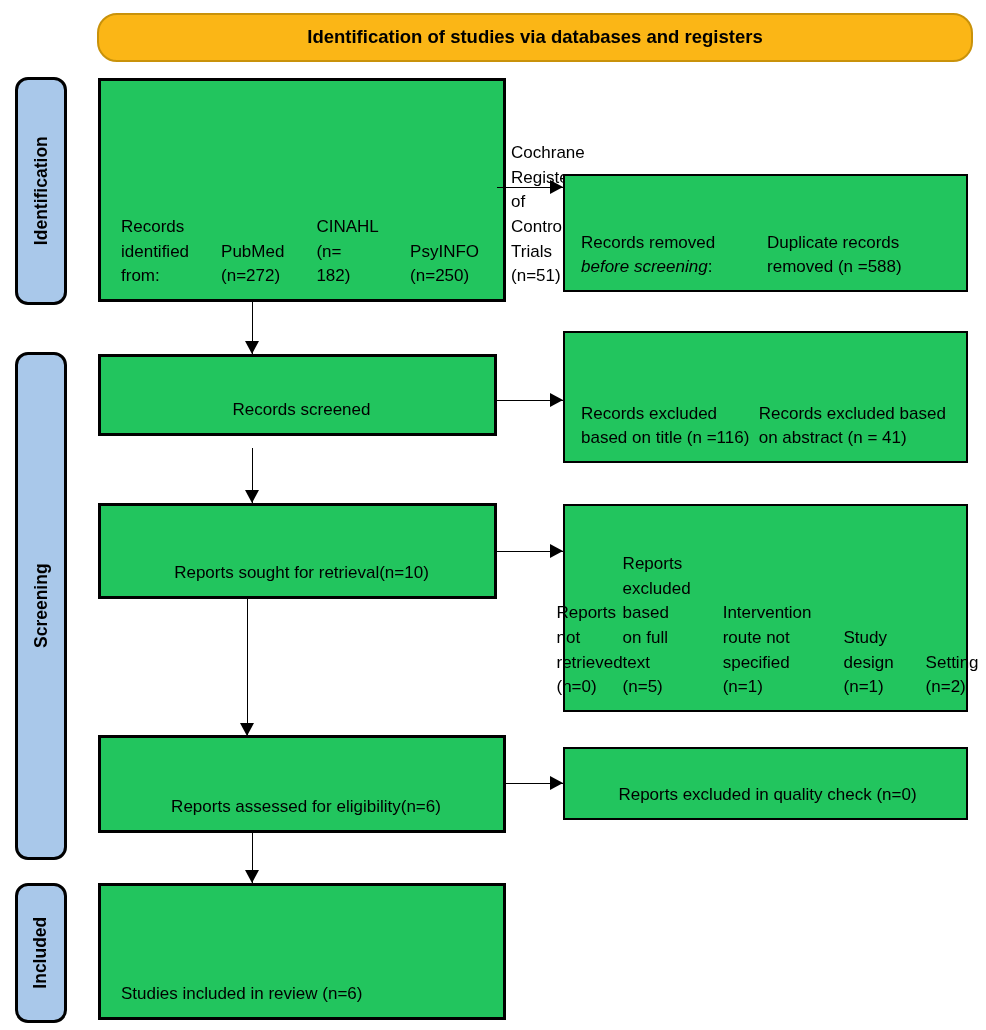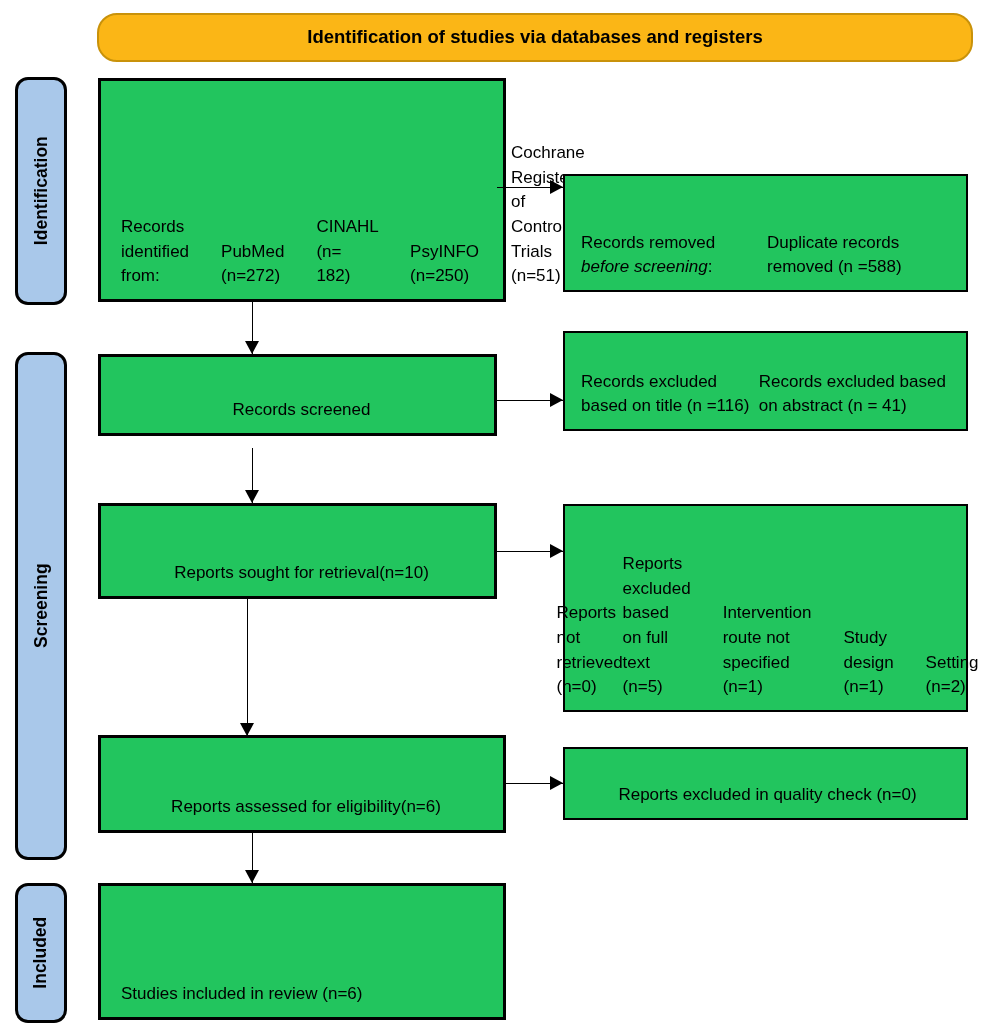--- a/index.html
+++ b/index.html
@@ -58,21 +58,21 @@
     border: 3px solid #000;
     display: flex; flex-direction: row; justify-content: center;
     padding: 10px 12px 10px 20px;
     align-items: flex-end;
   }
   .box-right { border-width: 2.5px; padding-left: 16px; }
 
   .box-identified { left: 98px; top: 78px;  width: 408px; height: 224px; justify-content: flex-start; padding-top: 16px; }
   .box-removed    { left: 563px; top: 128px; width: 405px; height: 118px; margin-top: 46px; }
   .box-screened   { left: 98px; top: 354px; width: 399px; height: 82px; }
-  .box-excluded-ta{ left: 563px; top: 331px; width: 405px; height: 100px; }
+  .box-excluded-ta{ left: 563px; top: 331px; width: 405px; height: 132px; }
   .box-sought     { left: 98px; top: 503px; width: 399px; height: 96px; }
   .box-notretrieved { left: 563px; top: 504px; width: 405px; height: 208px; }
   .box-assessed   { left: 98px; top: 735px; width: 408px; height: 98px; }
   .box-quality    { left: 563px; top: 747px; width: 405px; height: 73px; }
   .box-included   { left: 98px; top: 883px; width: 408px; height: 137px; justify-content: flex-start; padding-top: 38px; }
 
   .indent { padding-left: 32px; margin-top: 32px; }
   .spacer-line { height: 24px; }
   .maxw  { max-width: 358px; }
   .maxw-sub { max-width: 300px; }

